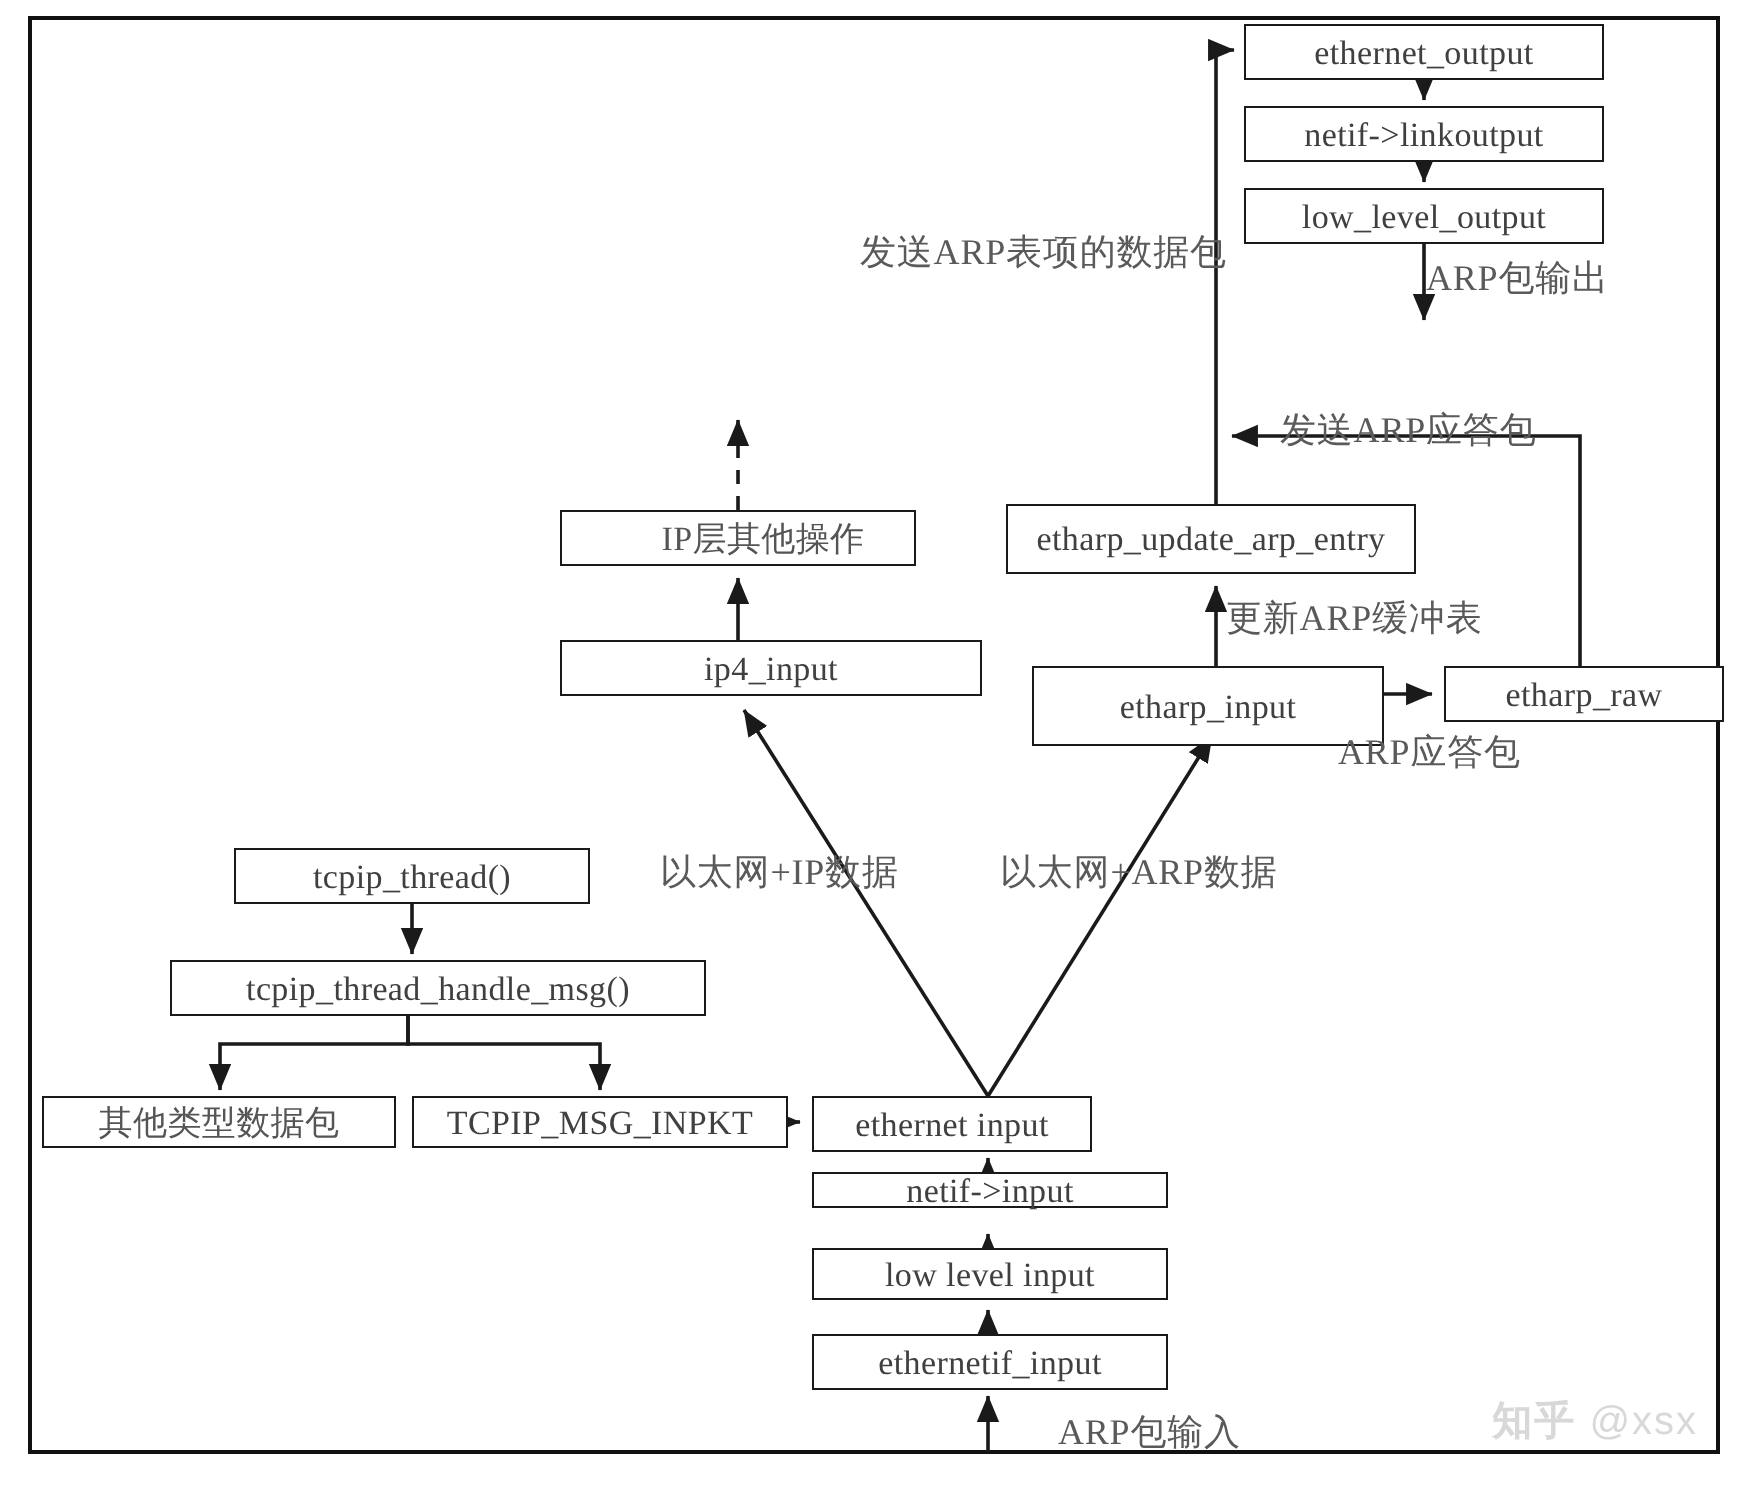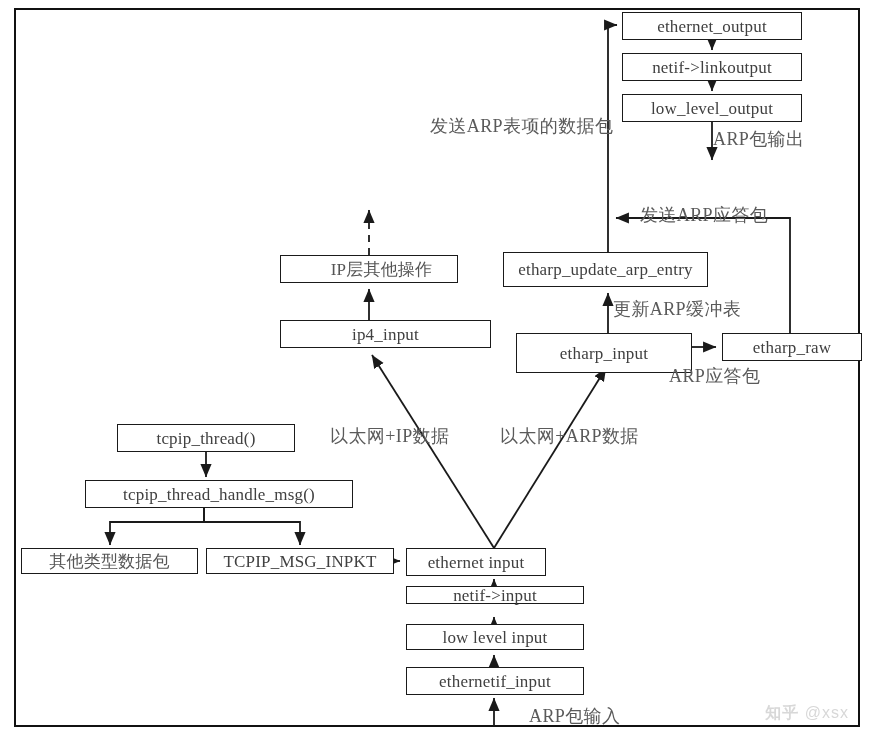--- a/index.html
+++ b/index.html
@@ -62,21 +62,21 @@
     letter-spacing: 0.4px;
   }
   .edge-label.big {
     font-size: 18px;
   }
   #watermark {
     position: absolute;
     right: 24px;
     bottom: 22px;
     color: #d8d8d8;
-    font-size: 16px;
+    font-size: 20px;
     letter-spacing: 1px;
     white-space: nowrap;
     font-family: "Liberation Sans", sans-serif;
   }
   #watermark .zh {
     font-family: "Liberation Serif", "DejaVu Serif", serif;
     font-weight: bold;
   }
 </style>
 </head>

